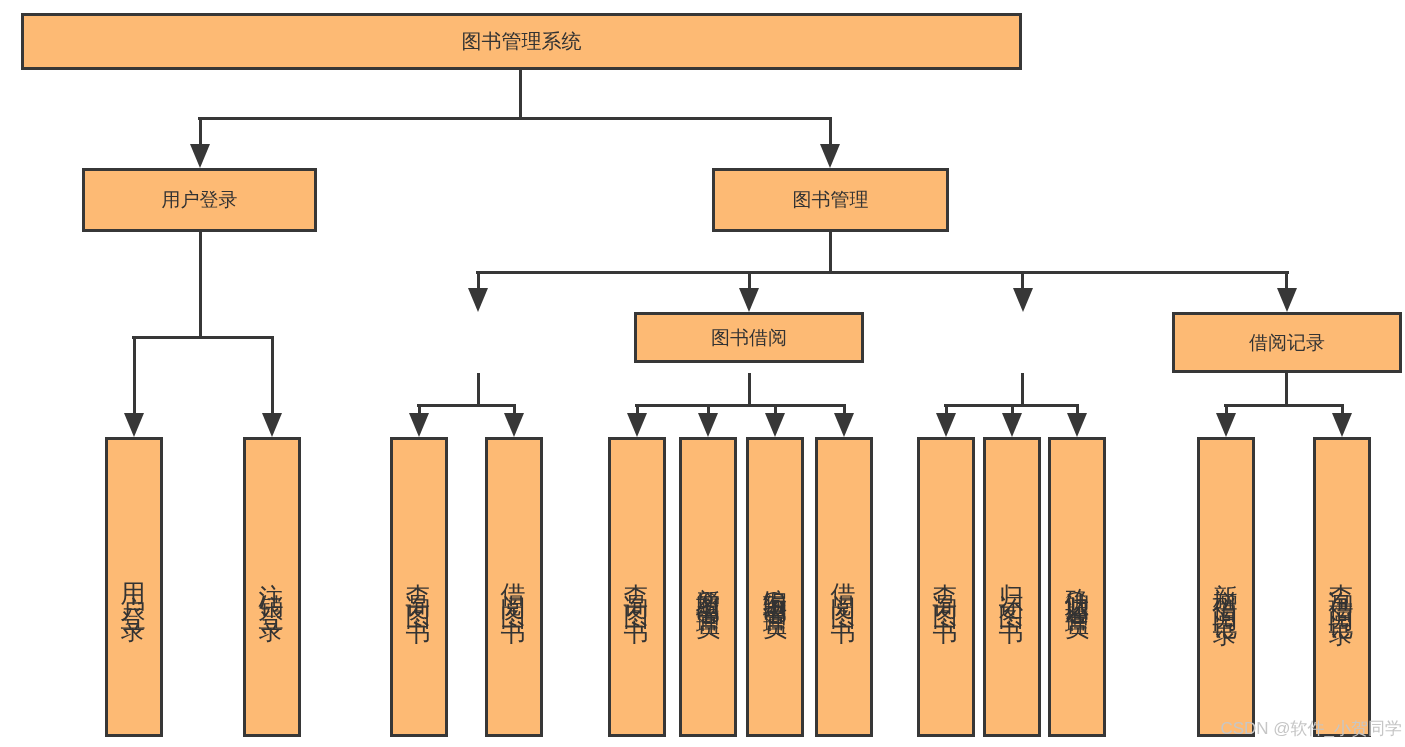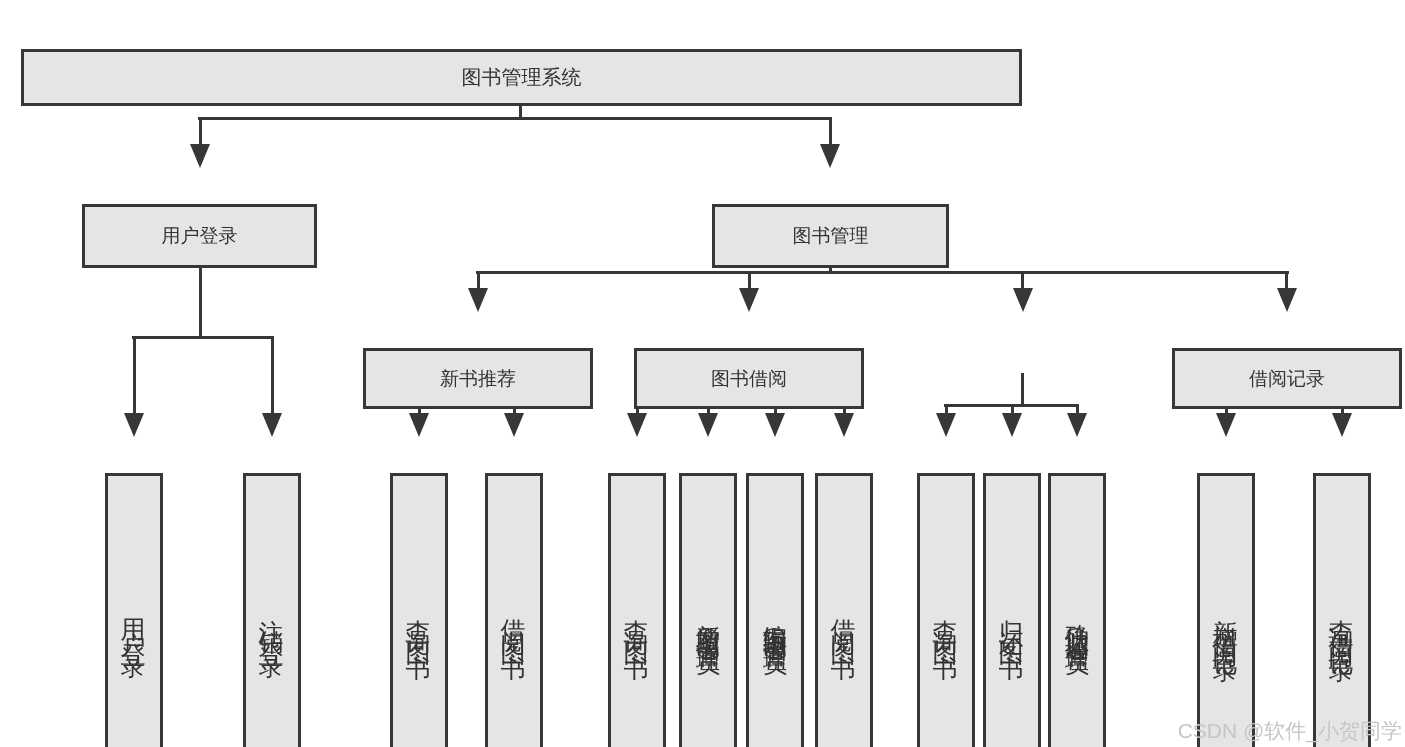--- a/index.html
+++ b/index.html
@@ -7,27 +7,26 @@
     position: relative;
     width: 1405px;
     height: 747px;
     background: #ffffff;
     font-family: "Liberation Sans", sans-serif;
     overflow: hidden;
   }
   .box {
     position: absolute;
     box-sizing: border-box;
-    background: #e5e5e5;
+    background: #fdba74;
     border: 3px solid #373737;
     display: flex;
     align-items: center;
     justify-content: center;
     z-index: 2;
-    margin-top: 36px;
   }
   .box .lbl {
     color: #333333;
     font-size: 19px;
     white-space: nowrap;
   }
   .box.title .lbl { font-size: 20px; }
   .vbox .lbl {
     writing-mode: vertical-rl;
     text-orientation: mixed;
@@ -47,21 +46,21 @@
     width: 0; height: 0;
     border-left: 10px solid transparent;
     border-right: 10px solid transparent;
     border-top: 24px solid #373737;
     z-index: 1;
   }
   .watermark {
     position: absolute;
     top: 717px;
     right: 3px;
-    font-size: 21px;
+    font-size: 17px;
     color: #c6c6c6;
     z-index: 5;
     white-space: nowrap;
   }
 </style>
 </head>
 <body>
 
 <div class="canvas">
 
@@ -70,25 +69,22 @@
   </div>
 
   <div class="box" style="left:82px; top:168px; width:235px; height:64px">
     <span class="lbl">用户登录</span>
   </div>
 
   <div class="box" style="left:712px; top:168px; width:237px; height:64px">
     <span class="lbl">图书管理</span>
   </div>
 
-  <div class="box" style="left:363px; top:312px; width:230px; height:61px">
-    <span class="lbl">新书推荐</span>
-  </div>
-
-  <div class="box" style="left:634px; top:312px; width:230px; height:61px">
+
+  <div class="box" style="left:634px; top:312px; width:230px; height:51px">
     <span class="lbl">图书借阅</span>
   </div>
 
 
   <div class="box" style="left:1172px; top:312px; width:230px; height:61px">
     <span class="lbl">借阅记录</span>
   </div>
 
   <div class="box vbox" style="left:105px; top:437px; width:58px; height:300px">
     <span class="lbl">用户登录</span>

